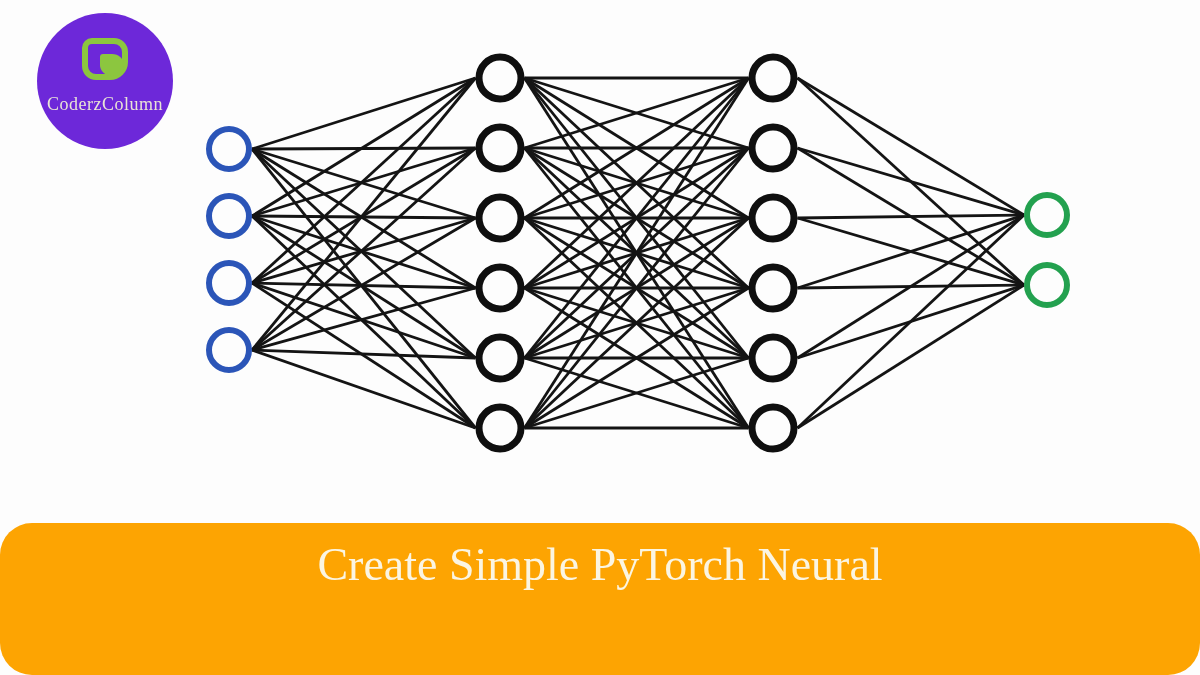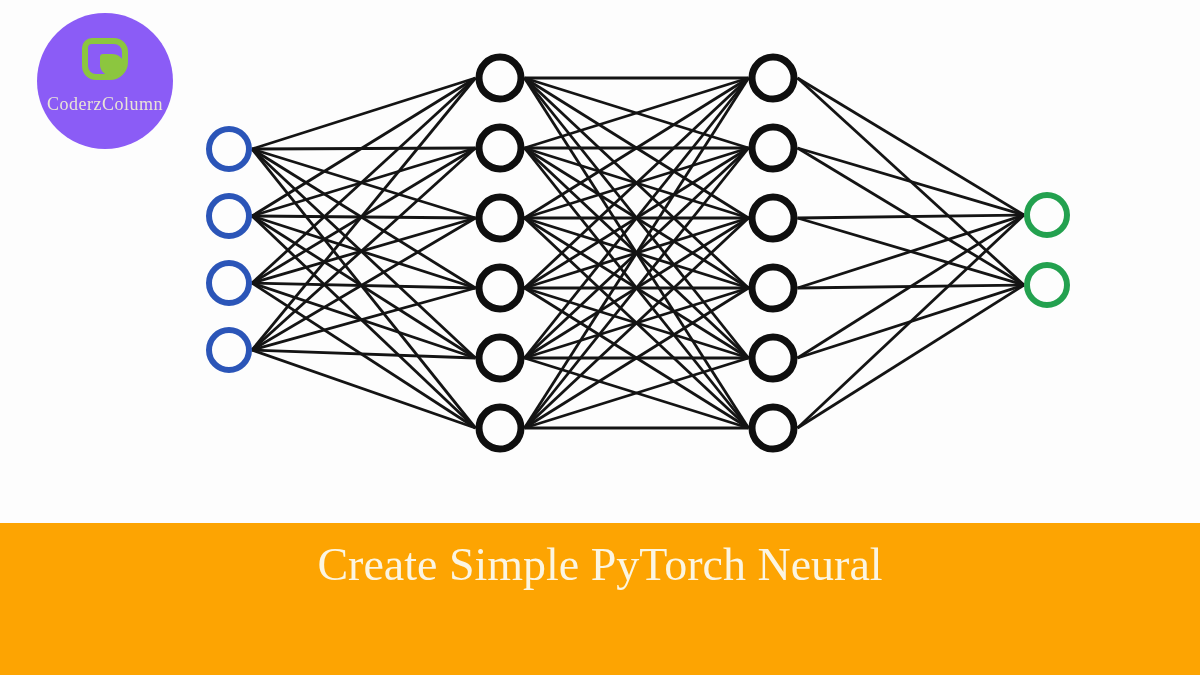--- a/index.html
+++ b/index.html
@@ -32,21 +32,21 @@
   }
 
   
   .nn-wrap{position:absolute;left:0;top:0;width:1200px;height:523px;}
   .nn-wrap svg{display:block;}
 
   
   .banner{
     position:absolute;left:0;top:523px;width:1200px;height:152px;
     background:#FDA402;box-sizing:border-box;
-    text-align:center;padding-top:10px;
+    text-align:center;padding-top:10px;border-radius:32px;
   }
   .banner-line{
     color:#FBF5E2;font-size:46px;line-height:64px;
     font-family:"Liberation Serif", serif;
   }
 </style>
 </head>
 <body>
 
 <div class="stage">
@@ -153,21 +153,21 @@
           <circle cx="773" cy="358" r="21" fill="#FDFDFD" stroke="#0F0F0F" stroke-width="7"></circle>
           <circle cx="773" cy="428" r="21" fill="#FDFDFD" stroke="#0F0F0F" stroke-width="7"></circle>
         </g>
         <g>
           <circle cx="1047" cy="215" r="20" fill="#FDFDFD" stroke="#23A14F" stroke-width="6"></circle>
           <circle cx="1047" cy="285" r="20" fill="#FDFDFD" stroke="#23A14F" stroke-width="6"></circle>
         </g>
       </svg>
   </div>
 
-  <div class="logo" style="background: #8b5cf6;">
+  <div class="logo" style="background: #6d28d9;">
     <div class="leaf">
       <div class="leaf-inner"></div>
     </div>
     <div class="logo-text" style="color: rgb(233, 228, 214);">CoderzColumn</div>
   </div>
 
   <div class="banner" style="background: rgb(253, 164, 2);">
     <div class="banner-line" style="color: rgb(251, 245, 226);">Create Simple PyTorch Neural</div>
   </div>
 

